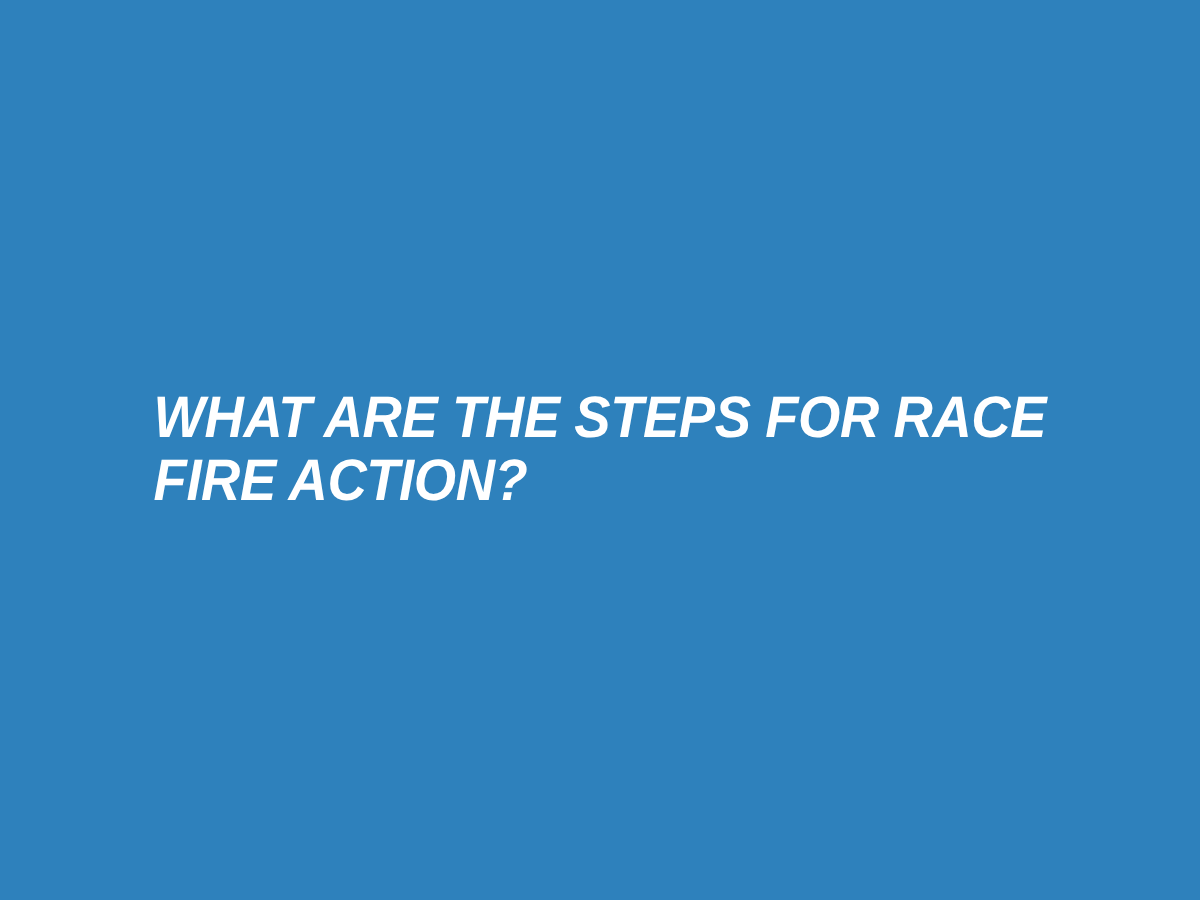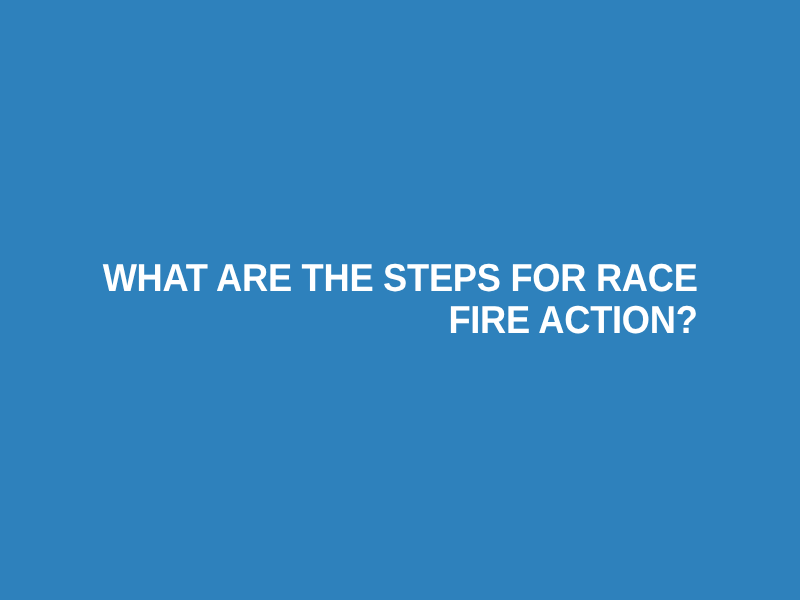--- a/index.html
+++ b/index.html
@@ -20,25 +20,26 @@
     background: #2E81BC;
     display: flex;
     align-items: center;
     justify-content: center;
     box-sizing: border-box;
   }
   #title-block {
     width: 640px;
     margin: 0;
     padding: 0;
-    text-align: right;
+    text-align: left;
     
     position: absolute;
     top: 258px;
     left: 80px;
+    font-style: italic;
   }
   #hero-title {
     margin: 0;
     padding: 0;
     color: #FFFFFF;
     font-family: "Liberation Sans", sans-serif;
     font-weight: 700;
     font-size: 39px;
     line-height: 42px;
     letter-spacing: -0.3px;

